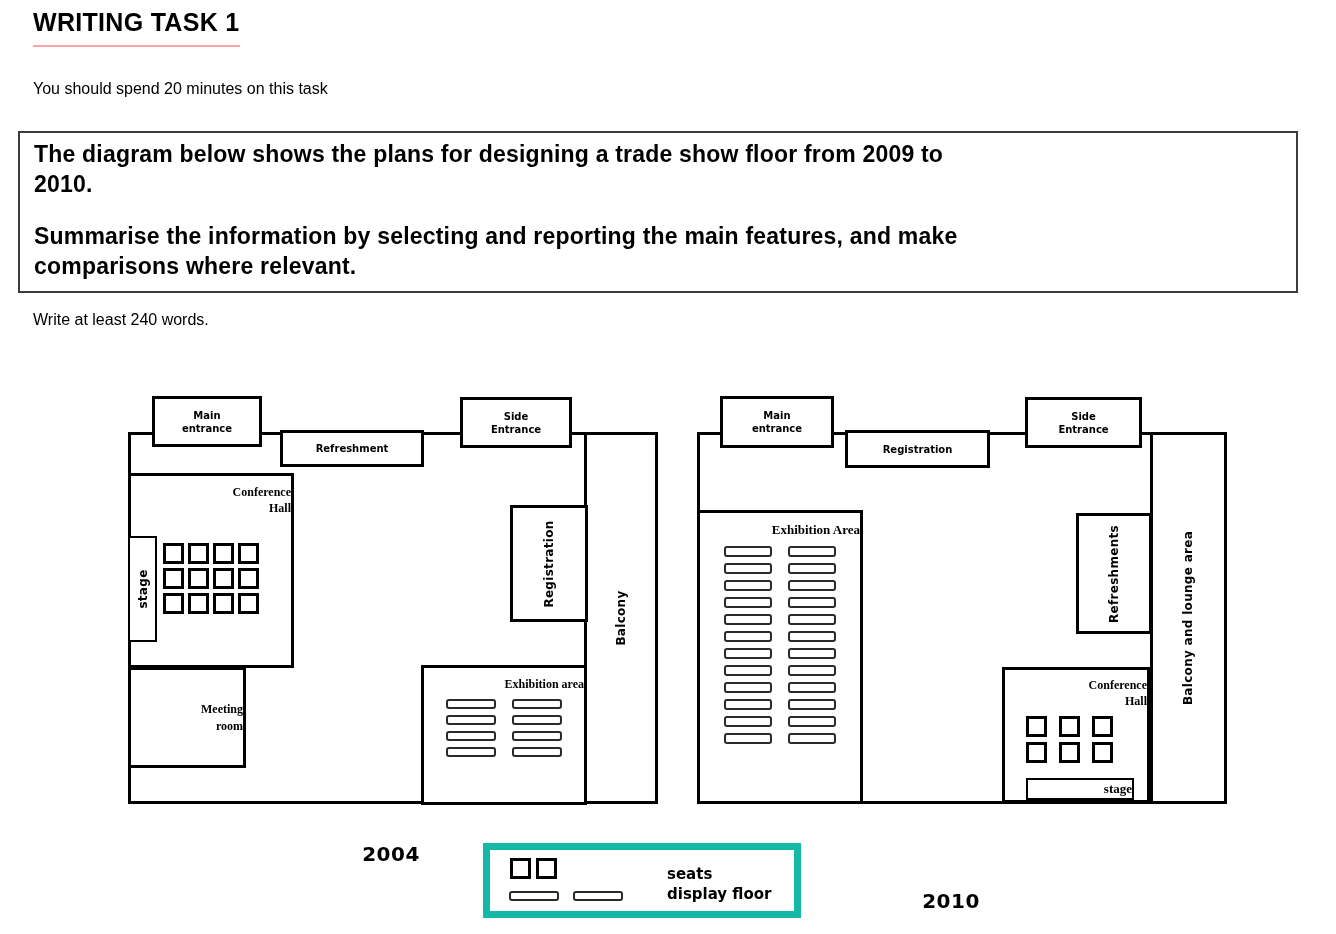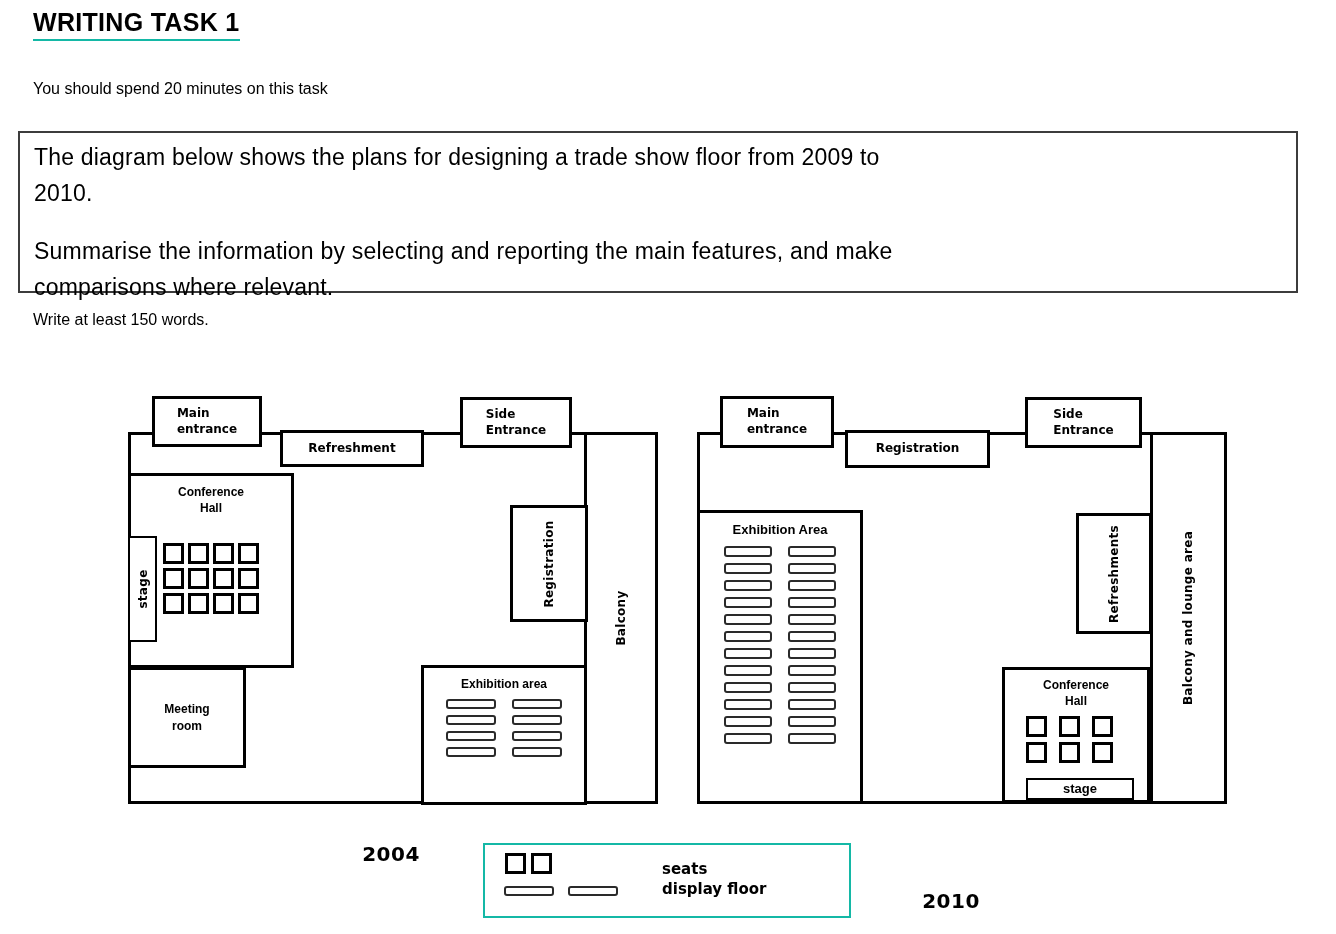--- a/index.html
+++ b/index.html
@@ -2,34 +2,34 @@
 <html><head>
 <meta charset="utf-8">
 <style>
   html,body{margin:0;padding:0;background:#fff;}
   *{box-sizing:border-box;}
   #canvas{position:relative;width:1336px;height:934px;background:#fff;overflow:hidden;
           font-family:"Liberation Sans","DejaVu Sans",sans-serif;color:#000;}
   .abs{position:absolute;}
 
   
-  .doc-title{font-size:25px;font-weight:bold;border-bottom:2px solid #14b8a6;padding-bottom:3px;letter-spacing:.3px;}
+  .doc-title{font-size:25px;font-weight:bold;border-bottom:2px solid #fca5a5;padding-bottom:9px;letter-spacing:.3px;}
   .doc-line{font-size:16px;}
   .prompt-box{border:2px solid #3c3c3c;background:#fff;padding:6px 14px;}
-  .prompt-p{margin:0;font-size:23px;font-weight:normal;line-height:36px;white-space:pre-line;letter-spacing:.2px;}
+  .prompt-p{margin:0;font-size:23px;font-weight:bold;line-height:30px;white-space:pre-line;letter-spacing:.2px;}
   .prompt-p + .prompt-p{margin-top:22px;}
 
   
   .room{border:3px solid #000;background:#fff;}
   .strip{border:3px solid #000;background:#fff;display:flex;align-items:center;justify-content:center;}
   .wallbox{border:3px solid #000;background:#fff;z-index:3;display:flex;align-items:center;justify-content:center;
-           text-align:left;font-family:"DejaVu Sans",sans-serif;font-size:12px;font-weight:bold;
+           text-align:center;font-family:"DejaVu Sans",sans-serif;font-size:10px;font-weight:bold;
            line-height:1.3;white-space:pre-line;}
   .innerroom{border:3px solid #000;background:#fff;z-index:2;}
-  .roomlabel{width:100%;text-align:center;font-family:Liberation Sans, sans-serif;font-size:12px;font-weight:bold;
+  .roomlabel{width:100%;text-align:right;font-family:Liberation Serif, serif;font-size:12px;font-weight:bold;
              line-height:1.35;white-space:pre-line;}
   .vlabel{font-family:"DejaVu Sans",sans-serif;font-size:12px;font-weight:bold;transform:rotate(-90deg);
           white-space:nowrap;letter-spacing:.3px;}
   .centerflex{display:flex;align-items:center;justify-content:center;}
   .colflex{display:flex;flex-direction:column;align-items:center;}
   .yearlabel{font-family:"DejaVu Sans",sans-serif;font-size:20px;font-weight:bold;letter-spacing:.5px;}
 
   
   .seat{width:21px;height:21px;border:3px solid #000;background:#fff;}
   .stand{width:50px;height:10px;border:2px solid #2a2a2a;border-radius:3px;background:#fff;}
@@ -52,21 +52,21 @@
   </div>
   <div class="abs doc-line" style="left:33px;top:80px;">You should spend 20 minutes on this task</div>
 
   <div class="abs prompt-box" style="left:18px;top:131px;width:1280px;height:162px;">
     <p class="prompt-p">The diagram below shows the plans for designing a trade show floor from 2009 to
 2010.</p>
     <p class="prompt-p">Summarise the information by selecting and reporting the main features, and make
 comparisons where relevant.</p>
   </div>
 
-  <div class="abs doc-line" style="left:33px;top:311px;">Write at least 150 words.</div>
+  <div class="abs doc-line" style="left:33px;top:311px;">Write at least 240 words.</div>
 
   <div>
     <div class="abs room" style="left:128px;top:432px;width:530px;height:372px;"></div>
 
     <div class="abs strip" style="left:584px;top:432px;width:74px;height:372px;">
       <span class="vlabel">Balcony</span>
     </div>
 
     <div class="abs wallbox" style="left:152px;top:396px;width:110px;height:51px;">
       <span>Main
@@ -193,21 +193,21 @@
           <div class="seat"></div>
         </div>
       <div class="abs centerflex" style="left:21px;top:108px;width:108px;height:22px;border:2px solid #000;background:#fff;">
         <span class="roomlabel" style="font-size:13px;">stage</span>
       </div>
     </div>
 
     <div class="abs yearlabel" style="left:920px;top:850px;width:62px;text-align:center;margin-top:39px;">2010</div>
   </div>
 
-  <div class="abs" style="left:483px;top:843px;width:368px;height:75px;border:2px solid #14b8a6;background:#fff;">
+  <div class="abs" style="left:483px;top:843px;width:318px;height:75px;border:7px solid #14b8a6;background:#fff;">
     <div class="abs legend-seats" style="left: 20px; top: 8px; display: grid; grid-template-columns: repeat(2, max-content);">
         <div class="seat"></div>
         <div class="seat"></div>
       </div>
     <div class="abs legend-stands" style="left: 19px; top: 41px; display: grid; grid-template-columns: repeat(2, max-content);">
         <div class="stand"></div>
         <div class="stand"></div>
       </div>
     <div class="abs legend-text" style="left:177px;top:15px;">seats</div>
     <div class="abs legend-text" style="left:177px;top:35px;">display floor</div>

